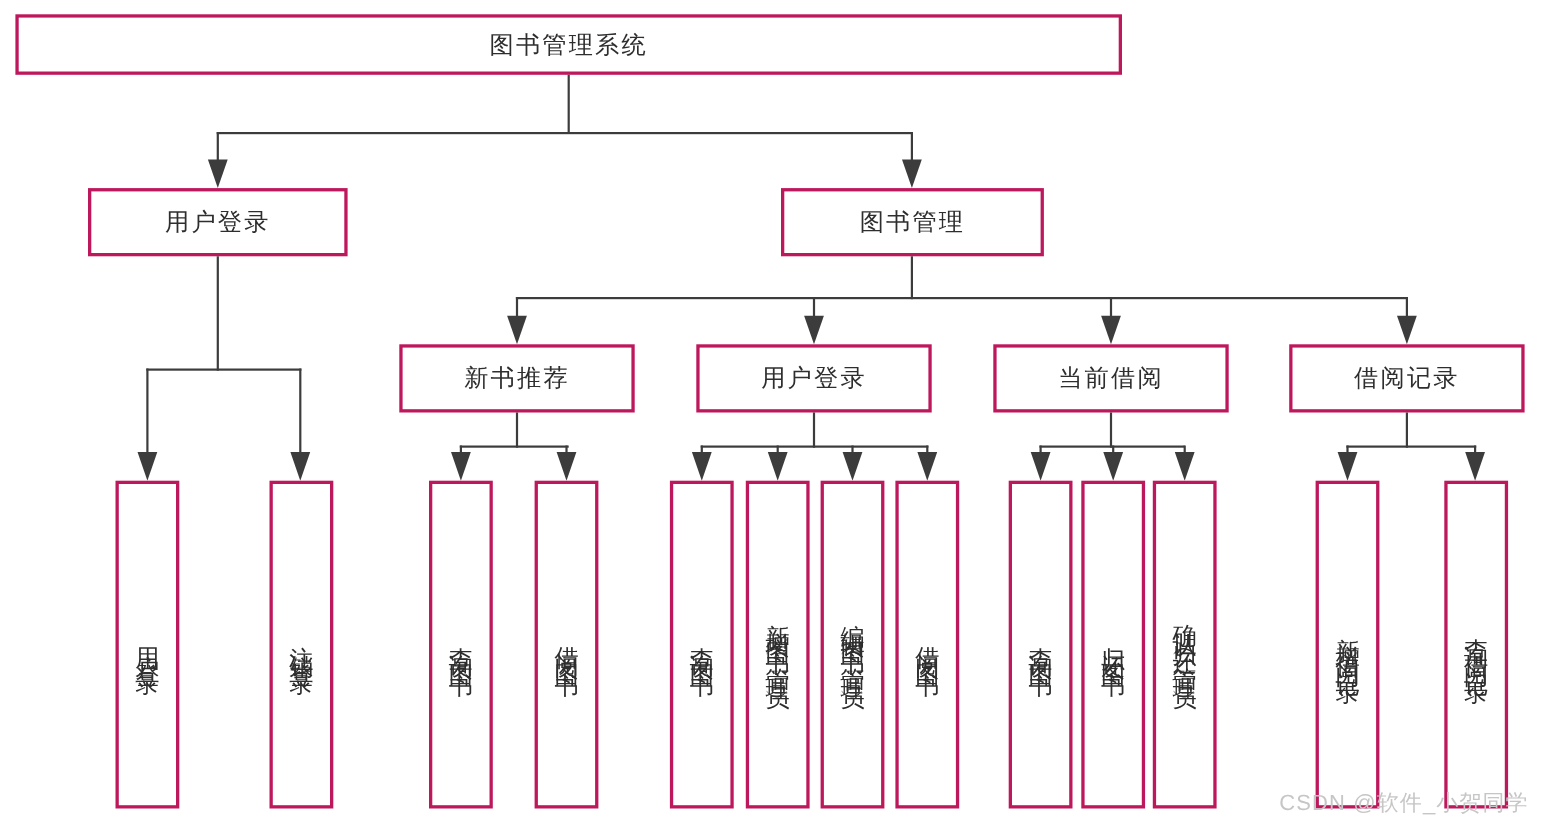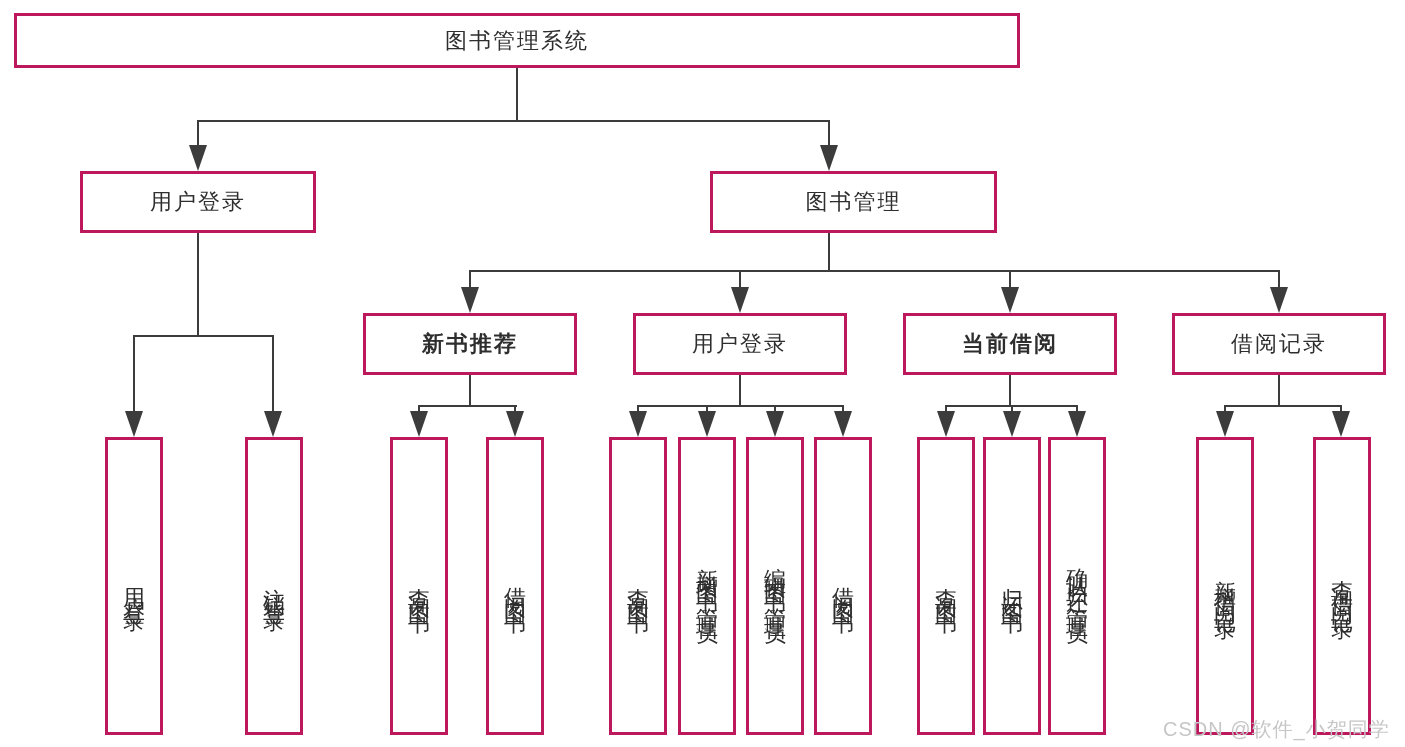--- a/index.html
+++ b/index.html
@@ -78,21 +78,21 @@
   <div class="vline" style="left:516px; top:68px;  height:53px;"></div>
   <div class="hline" style="left:197px; top:120px; width:633px;"></div>
   <div class="vline" style="left:197px; top:120px; height:29px;"></div>
   <div class="arrowhead" style="left:189px; top:145px;"></div>
   <div class="vline" style="left:828px; top:120px; height:29px;"></div>
   <div class="arrowhead" style="left:820px; top:145px;"></div>
 
   <div class="node lvl2-box" style="left:80px; width:236px;">
     <span class="label">用户登录</span>
   </div>
-  <div class="node lvl2-box" style="left:710px; width:287px;">
+  <div class="node lvl2-box" style="left:710px; width:239px;">
     <span class="label">图书管理</span>
   </div>
 
   <div class="vline" style="left:197px; top:233px; height:104px;"></div>
   <div class="hline" style="left:133px; top:335px; width:141px;"></div>
   <div class="vline" style="left:133px; top:335px; height:80px;"></div>
   <div class="arrowhead" style="left:125px; top:411px;"></div>
   <div class="vline" style="left:272px; top:335px; height:80px;"></div>
   <div class="arrowhead" style="left:264px; top:411px;"></div>
 
@@ -100,27 +100,27 @@
   <div class="hline" style="left:469px; top:270px; width:811px;"></div>
   <div class="vline" style="left:469px;  top:270px; height:21px;"></div>
   <div class="arrowhead" style="left:461px;  top:287px;"></div>
   <div class="vline" style="left:739px;  top:270px; height:21px;"></div>
   <div class="arrowhead" style="left:731px;  top:287px;"></div>
   <div class="vline" style="left:1009px; top:270px; height:21px;"></div>
   <div class="arrowhead" style="left:1001px; top:287px;"></div>
   <div class="vline" style="left:1278px; top:270px; height:21px;"></div>
   <div class="arrowhead" style="left:1270px; top:287px;"></div>
 
-  <div class="node lvl3-box" style="left:363px;font-weight:bold;">
+  <div class="node lvl3-box" style="left:363px;">
     <span class="label">新书推荐</span>
   </div>
   <div class="node lvl3-box" style="left:633px;">
     <span class="label">用户登录</span>
   </div>
-  <div class="node lvl3-box" style="left:903px;font-weight:bold;">
+  <div class="node lvl3-box" style="left:903px;">
     <span class="label">当前借阅</span>
   </div>
   <div class="node lvl3-box" style="left:1172px;">
     <span class="label">借阅记录</span>
   </div>
 
   <div class="vline" style="left:469px; top:375px; height:32px;"></div>
   <div class="hline" style="left:418px; top:405px; width:99px;"></div>
   <div class="vline" style="left:418px; top:405px; height:10px;"></div>
   <div class="arrowhead" style="left:410px; top:411px;"></div>

